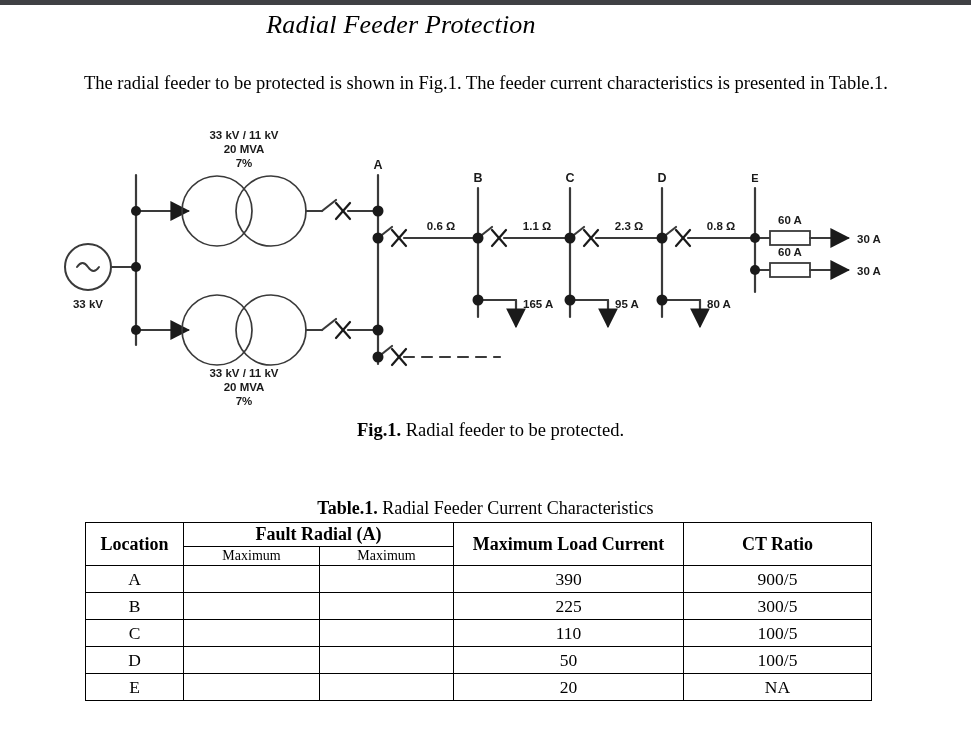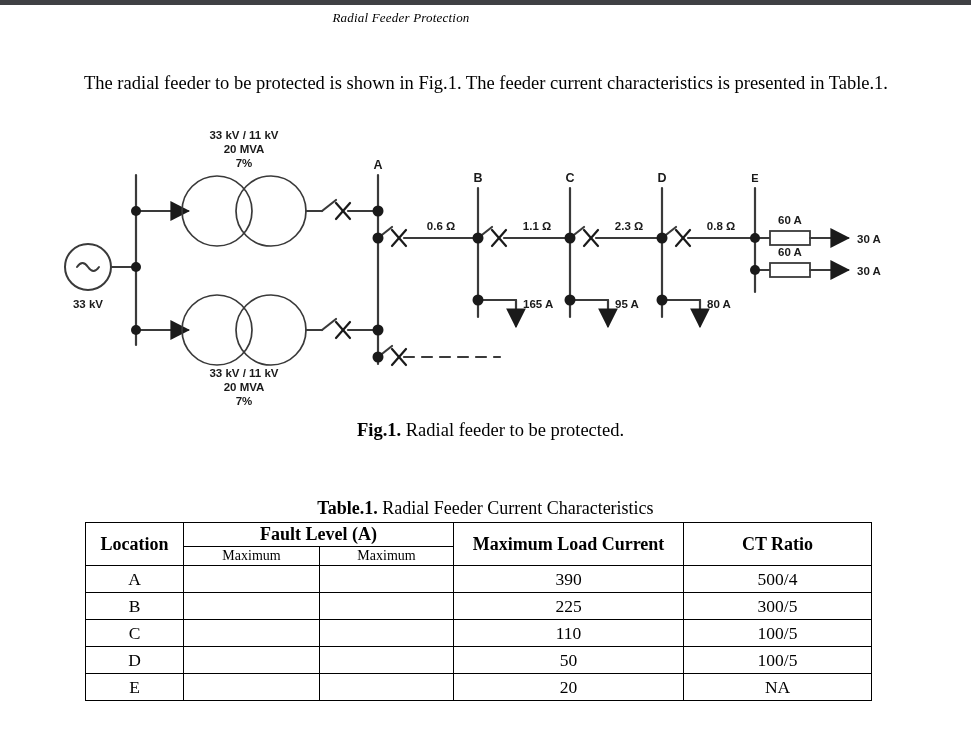--- a/index.html
+++ b/index.html
@@ -21,21 +21,21 @@
     left: 0; top: 0;
     width: 971px;
     height: 5px;
     background: #3f4044;
   }
   #doc-title {
     position: absolute;
     left: 0; top: 10px;
     width: 802px;
     text-align: center;
-    font-size: 13px;
+    font-size: 26px;
     font-style: italic;
     font-family: "Liberation Serif", serif;
     letter-spacing: 0.2px;
   }
   #intro {
     position: absolute;
     left: 66px;
     top: 52px;
     width: 840px;
     font-size: 18.5px;
@@ -290,36 +290,36 @@
   <colgroup>
     <col class="col-loc">
       <col class="col-max">
       <col class="col-min">
       <col class="col-mlc">
       <col class="col-ct">
   </colgroup>
   <thead>
     <tr>
       <th rowspan="2">Location</th>
-      <th colspan="2">Fault Level (A)</th>
+      <th colspan="2">Fault Radial (A)</th>
       <th rowspan="2">Maximum Load Current</th>
       <th rowspan="2">CT Ratio</th>
     </tr>
     <tr>
       <th class="sub">Maximum</th>
       <th class="sub">Maximum</th>
     </tr>
   </thead>
   <tbody>
     <tr>
       <td>A</td>
       <td></td>
       <td></td>
       <td>390</td>
-      <td>500/4</td>
+      <td>900/5</td>
     </tr>
     <tr>
       <td>B</td>
       <td></td>
       <td></td>
       <td>225</td>
       <td>300/5</td>
     </tr>
     <tr>
       <td>C</td>

